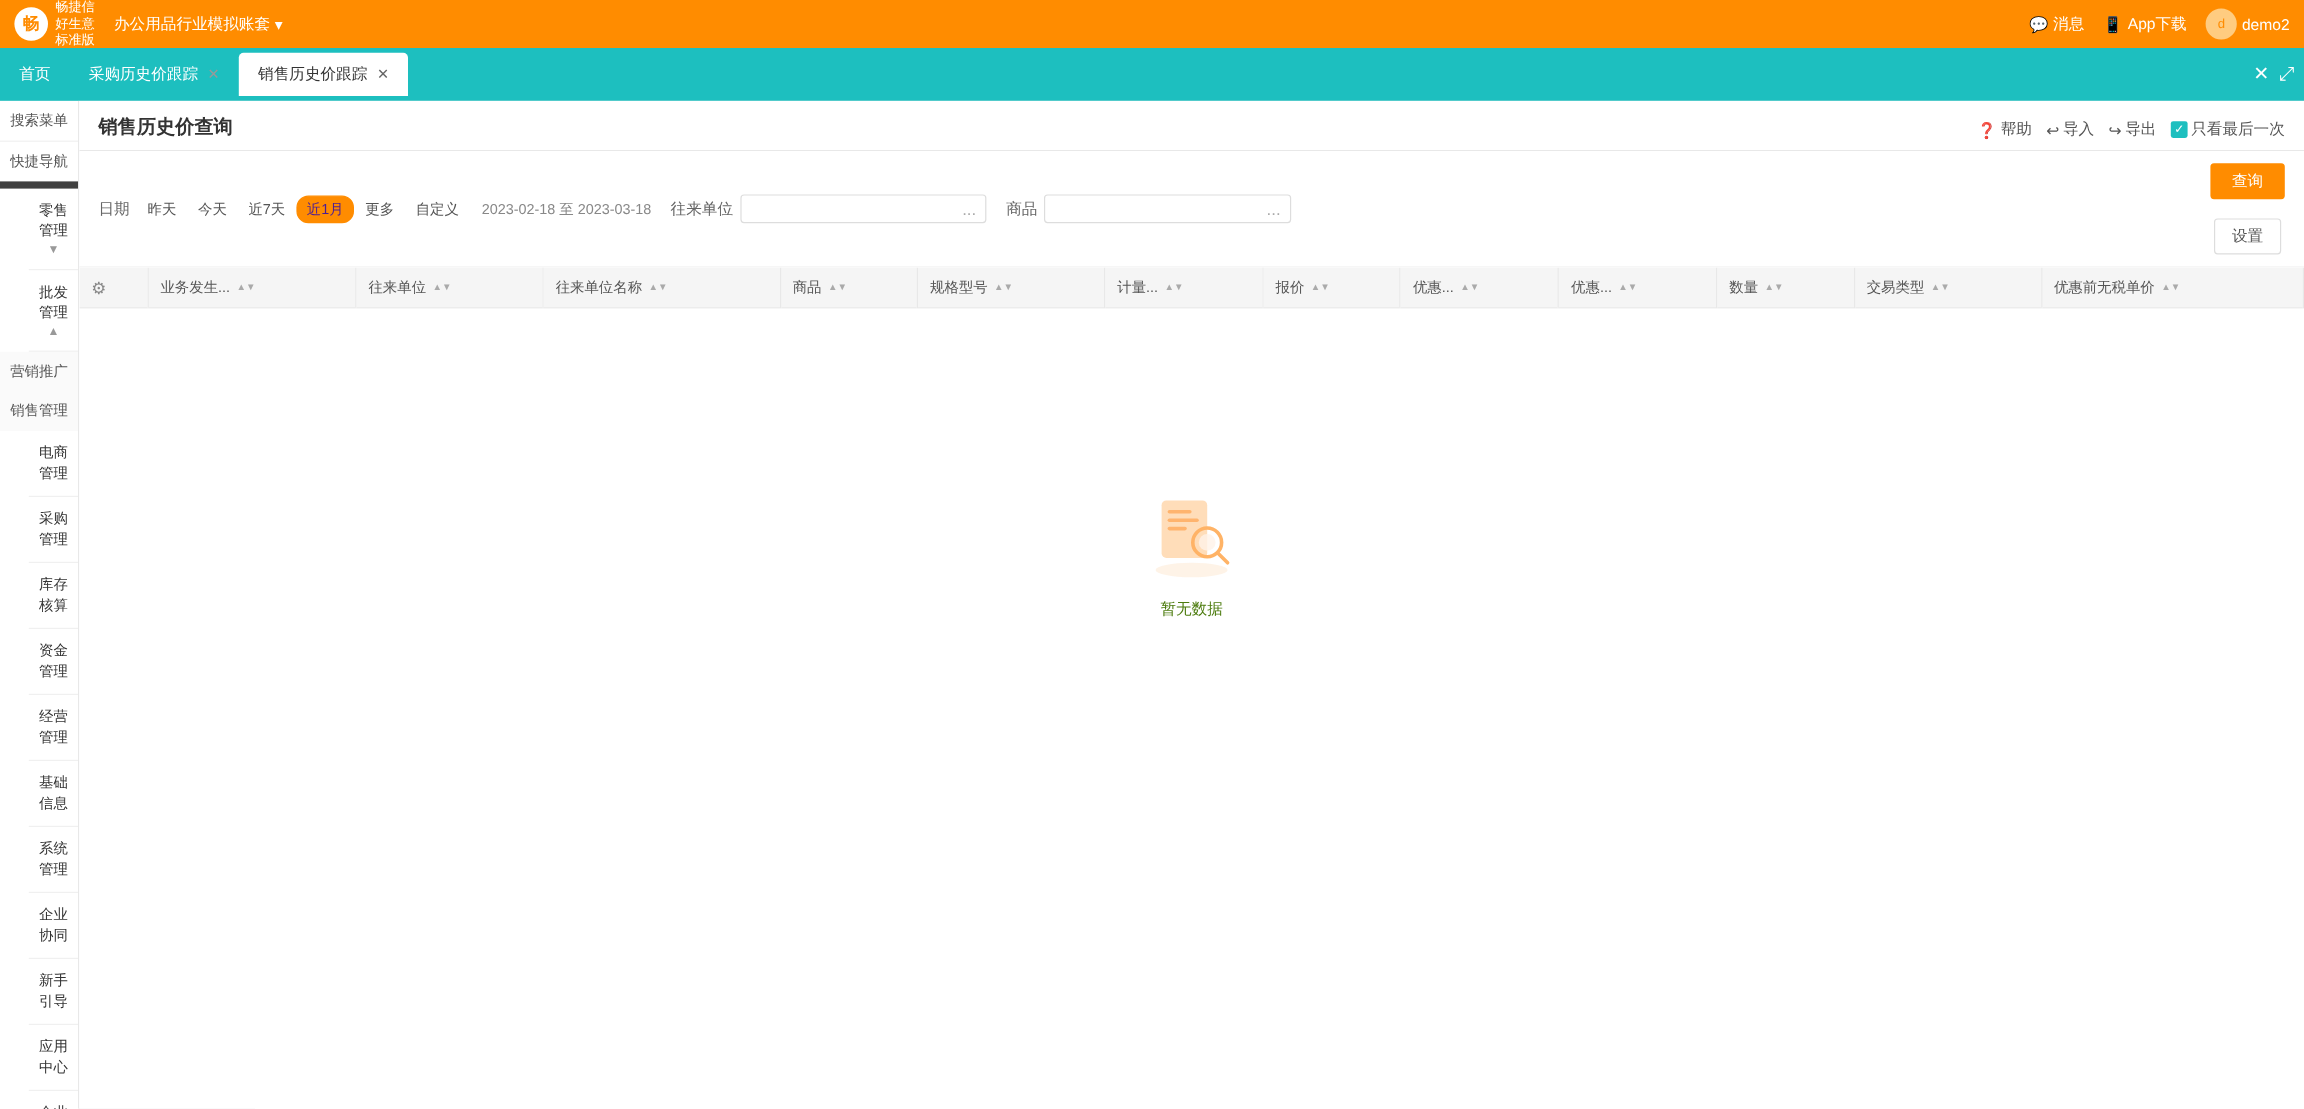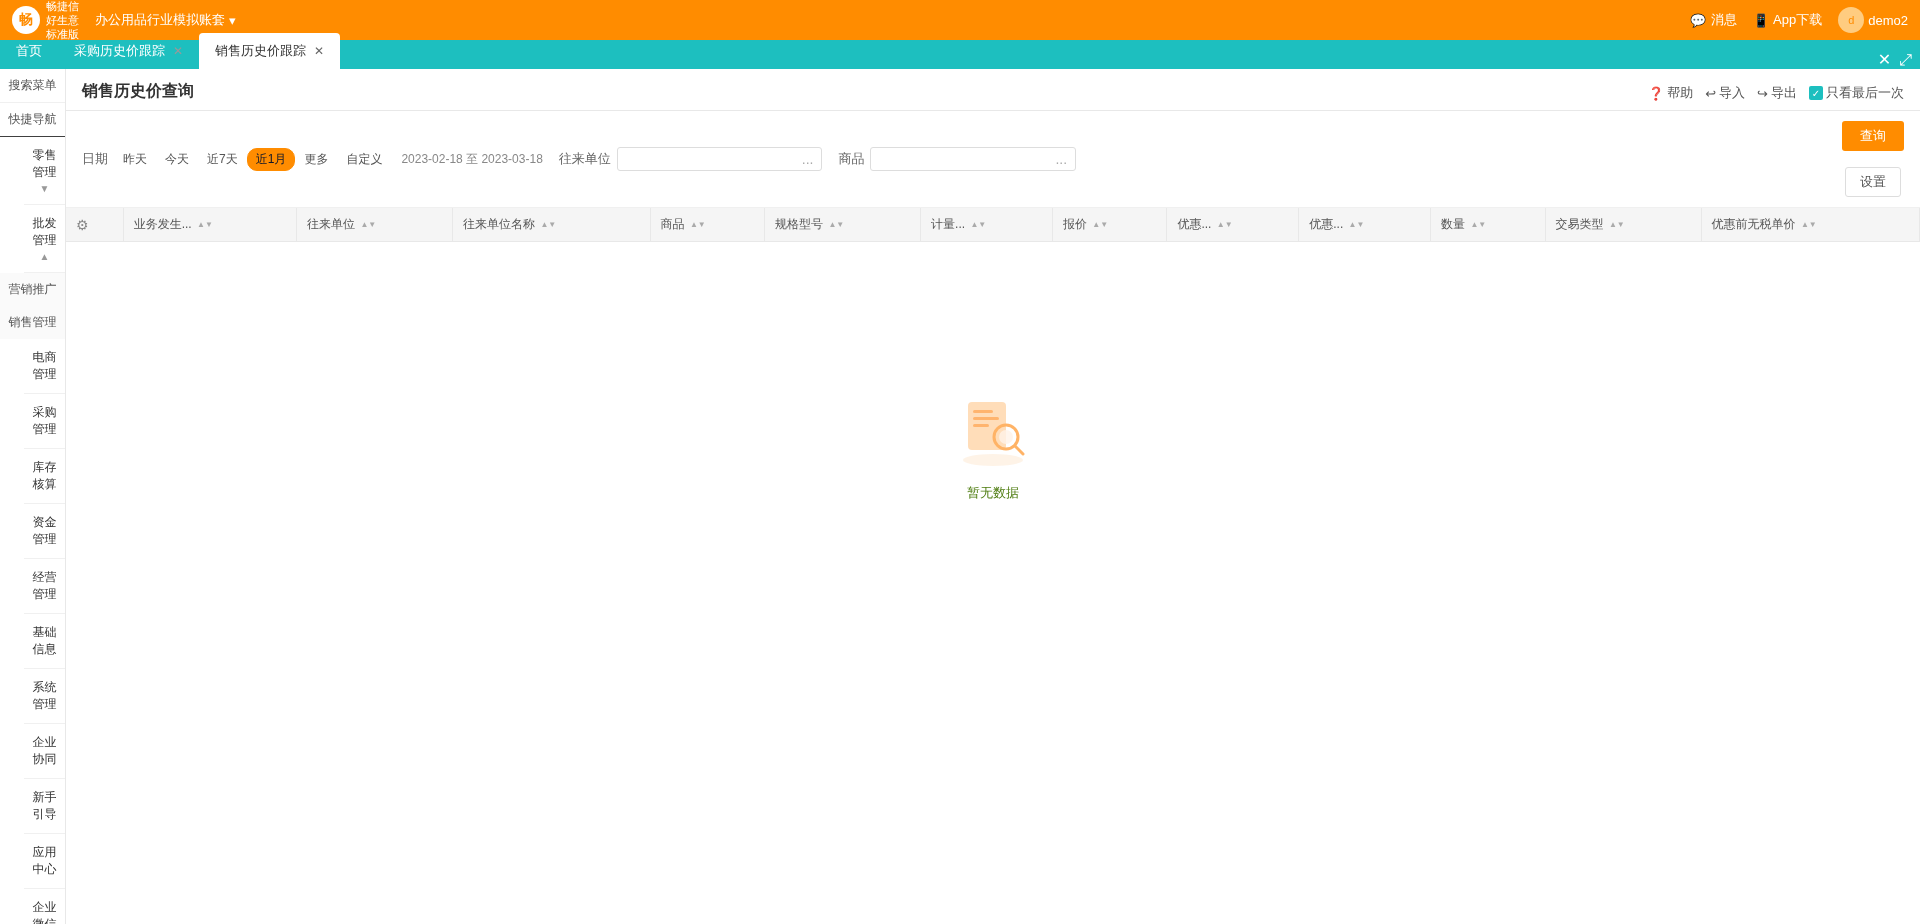--- a/index.html
+++ b/index.html
@@ -10,41 +10,41 @@
     .top-bar-left { display: flex; align-items: center; gap: 8px; }
     .logo-area { display: flex; align-items: center; gap: 6px; }
     .logo-icon { width: 28px; height: 28px; background: #fff; border-radius: 50%; display: flex; align-items: center; justify-content: center; font-size: 14px; color: #ff8c00; font-weight: bold; }
     .logo-text { color: #fff; font-size: 11px; line-height: 1.3; }
     .app-selector { display: flex; align-items: center; gap: 4px; color: #fff; font-size: 13px; padding: 0 8px; cursor: pointer; }
     .top-bar-right { display: flex; align-items: center; gap: 16px; color: #fff; font-size: 13px; }
     .top-bar-right span { cursor: pointer; display: flex; align-items: center; gap: 4px; }
     .avatar { width: 26px; height: 26px; border-radius: 50%; background: #ffcc80; display: flex; align-items: center; justify-content: center; font-size: 11px; color: #ff8c00; }
 
     
-    .tab-bar { height: 29px; background: #1dbfbf; display: flex; align-items: flex-end; padding: 0 0; flex-shrink: 0; }
+    .tab-bar { height: 44px; background: #1dbfbf; display: flex; align-items: center; padding: 0 0; flex-shrink: 0; }
     .tab-item { height: 36px; padding: 0 16px; display: flex; align-items: center; gap: 6px; cursor: pointer; color: #fff; font-size: 13px; white-space: nowrap; }
     .tab-item.active { background: #fff; color: #333; border-radius: 4px 4px 0 0; }
     .tab-item .close-btn { font-size: 12px; color: #999; cursor: pointer; margin-left: 2px; }
     .tab-item.active .close-btn { color: #666; }
     .tab-home { background: transparent; color: #fff; }
     .tab-window-btns { margin-left: auto; display: flex; align-items: center; gap: 8px; padding-right: 8px; }
     .tab-window-btns span { color: #fff; font-size: 16px; cursor: pointer; }
 
     
     .main-layout { display: flex; flex: 1; overflow: hidden; }
 
     
     .sidebar { width: 66px; background: #fff; border-right: 1px solid #e8e8e8; display: flex; flex-direction: column; overflow-y: auto; flex-shrink: 0; }
     .sidebar-item { padding: 10px 4px; text-align: center; cursor: pointer; color: #333; font-size: 12px; border-bottom: 1px solid #f0f0f0; display: flex; flex-direction: column; align-items: center; gap: 2px; margin-left: 24px; }
     .sidebar-item.has-sub { position: relative; }
     .sidebar-item .arrow { font-size: 10px; color: #999; }
     .sidebar-sub { background: #fafafa; }
     .sidebar-sub .sidebar-sub-item { padding: 8px 4px; text-align: center; cursor: pointer; font-size: 12px; color: #555; }
     .sidebar-search { padding: 8px 4px; text-align: center; font-size: 12px; color: #555; cursor: pointer; border-bottom: 1px solid #f0f0f0; }
-    .sidebar-quick { padding: 8px 4px; text-align: center; font-size: 12px; color: #555; cursor: pointer; border-bottom: 1px solid #404040; }
+    .sidebar-quick { padding: 8px 4px; text-align: center; font-size: 12px; color: #555; cursor: pointer; border-bottom: 6px solid #404040; }
 
     
     .content-area { flex: 1; display: flex; flex-direction: column; overflow: hidden; background: #f0f2f5; }
 
     
     .page-container { flex: 1; display: flex; flex-direction: column; overflow: hidden; background: #fff; margin: 0; }
 
     
     .page-header { padding: 12px 16px 8px; background: #fff; border-bottom: 1px solid #e8e8e8; display: flex; align-items: flex-end; justify-content: space-between; flex-shrink: 0; }
     .page-title { font-size: 16px; font-weight: bold; color: #333; }
@@ -52,21 +52,21 @@
     .page-header-actions span { cursor: pointer; display: flex; align-items: center; gap: 3px; }
     .checkbox-label { display: flex; align-items: center; gap: 4px; }
     .checkbox-teal { width: 14px; height: 14px; background: #1dbfbf; border-radius: 2px; display: flex; align-items: center; justify-content: center; color: #fff; font-size: 10px; }
 
     
     .filter-bar { padding: 10px 16px; background: #fff; border-bottom: 1px solid #f0f0f0; display: flex; align-items: center; gap: 16px; flex-shrink: 0; flex-wrap: wrap; }
     .filter-group { display: flex; align-items: center; gap: 6px; }
     .filter-label { color: #666; font-size: 13px; white-space: nowrap; }
     .date-btns { display: flex; align-items: center; gap: 0; }
     .date-btn { padding: 2px 8px; border-radius: 3px; cursor: pointer; font-size: 12px; color: #555; border: 1px solid transparent; }
-    .date-btn.active { background: #ff8c00; color: #0f172a; border-color: #ff8c00; border-radius: 10px; }
+    .date-btn.active { background: #ff8c00; color: #4c1d95; border-color: #ff8c00; border-radius: 10px; }
     .date-range { font-size: 12px; color: #888; margin-left: 4px; }
     .filter-input-wrap { display: flex; align-items: center; border: 1px solid #ddd; border-radius: 3px; padding: 3px 8px; min-width: 180px; background: #fff; }
     .filter-input-wrap input { border: none; outline: none; font-size: 13px; flex: 1; width: 100%; }
     .filter-dots { color: #aaa; font-size: 14px; cursor: pointer; }
     .query-btn { background: #ff8c00; color: #fff; border: none; border-radius: 3px; padding: 6px 18px; font-size: 13px; cursor: pointer; white-space: nowrap; }
     .settings-btn { background: #fff; color: #555; border: 1px solid #ddd; border-radius: 3px; padding: 5px 14px; font-size: 13px; cursor: pointer; white-space: nowrap; }
     .filter-right { margin-left: auto; display: flex; flex-direction: column; gap: 16px; align-items: center; }
 
     
     .table-container { flex: 1; overflow: auto; background: #fff; }

